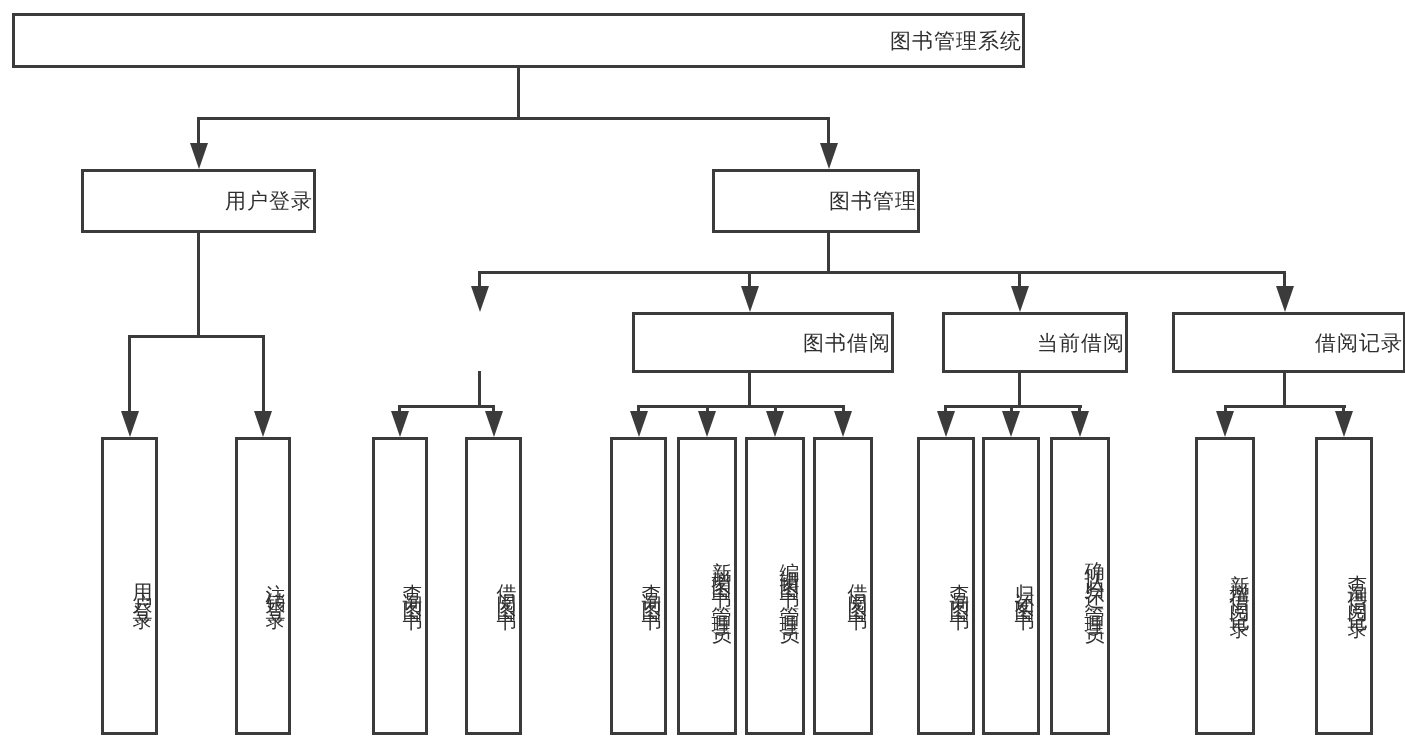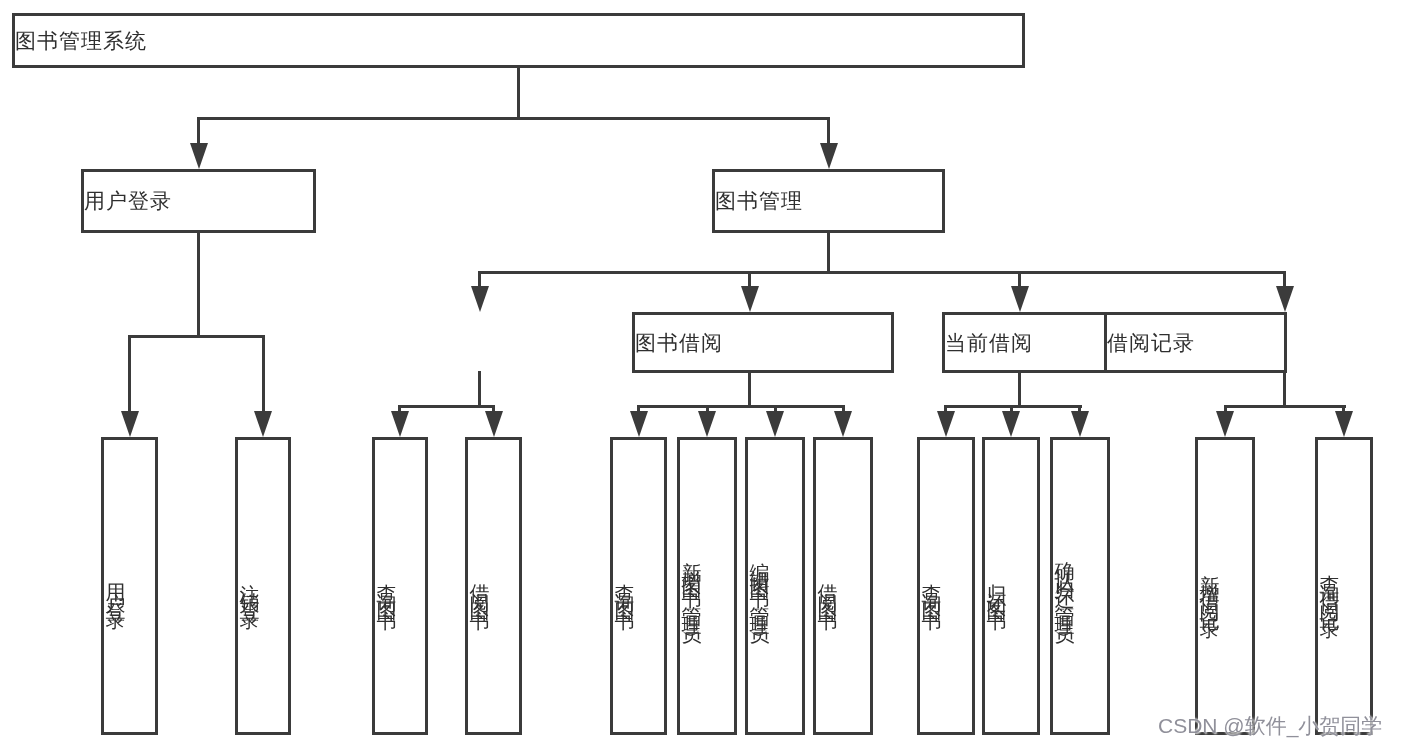--- a/index.html
+++ b/index.html
@@ -7,21 +7,21 @@
     position:relative; width:1405px; height:747px;
     background:var(--background,#ffffff);
     font-family:"Liberation Sans","DejaVu Sans",sans-serif;
     color:var(--text,#2f2f2f);
     overflow:hidden;
   }
   .node {
     position:absolute; box-sizing:border-box;
     border:3px solid var(--line,#3b3b3b);
     background:#ffffff;
-    display:flex; align-items:center; justify-content:flex-start;
+    display:flex; align-items:center; justify-content:flex-end;
     font-size:21px; font-weight:500; letter-spacing:1px;
   }
   .node.v { font-size:20px; }
   .node.v .lbl {
     writing-mode:vertical-rl; text-orientation:mixed;
     letter-spacing:9px; line-height:1.2; letter-spacing:9px;
   }
   .hl { position:absolute; height:3px; background:var(--line,#3b3b3b); }
   .vl { position:absolute; width:3px;  background:var(--line,#3b3b3b); }
   .arrow {
@@ -42,31 +42,31 @@
 
 <div class="canvas">
 
   <div class="node" style="left:12px;top:13px;width:1013px;height:55px">
     <span class="lbl">图书管理系统</span>
   </div>
 
   <div class="node" style="left:81px;top:169px;width:235px;height:64px">
     <span class="lbl">用户登录</span>
   </div>
-  <div class="node" style="left:712px;top:169px;width:233px;height:64px">
+  <div class="node" style="left:712px;top:169px;width:208px;height:64px">
     <span class="lbl">图书管理</span>
   </div>
 
   <div class="node" style="left:632px;top:312px;width:262px;height:61px">
     <span class="lbl">图书借阅</span>
   </div>
   <div class="node" style="left:942px;top:312px;width:186px;height:61px">
     <span class="lbl">当前借阅</span>
   </div>
-  <div class="node" style="left:1104px;top:312px;width:183px;height:61px">
+  <div class="node" style="left:1172px;top:312px;width:234px;height:61px">
     <span class="lbl">借阅记录</span>
   </div>
 
   <div class="node v" style="left:101px;top:437px;width:57px;height:298px">
     <span class="lbl">用户登录</span>
   </div>
   <div class="node v" style="left:235px;top:437px;width:56px;height:298px">
     <span class="lbl">注销登录</span>
   </div>
 
@@ -159,14 +159,13 @@
   <div class="vl" style="left:1078px;top:405px;height:10px"></div>
   <div class="arrow" style="left:1071px;top:411px"></div>
 
   <div class="vl" style="left:1283px;top:371px;height:36px"></div>
   <div class="hl" style="left:1224px;top:405px;width:122px"></div>
   <div class="vl" style="left:1224px;top:405px;height:10px"></div>
   <div class="arrow" style="left:1216px;top:411px"></div>
   <div class="vl" style="left:1342px;top:405px;height:10px"></div>
   <div class="arrow" style="left:1335px;top:411px"></div>
 
-  <div class="watermark">CSDN @软件_小贺同学</div>
 </div>
 
 </body></html>

